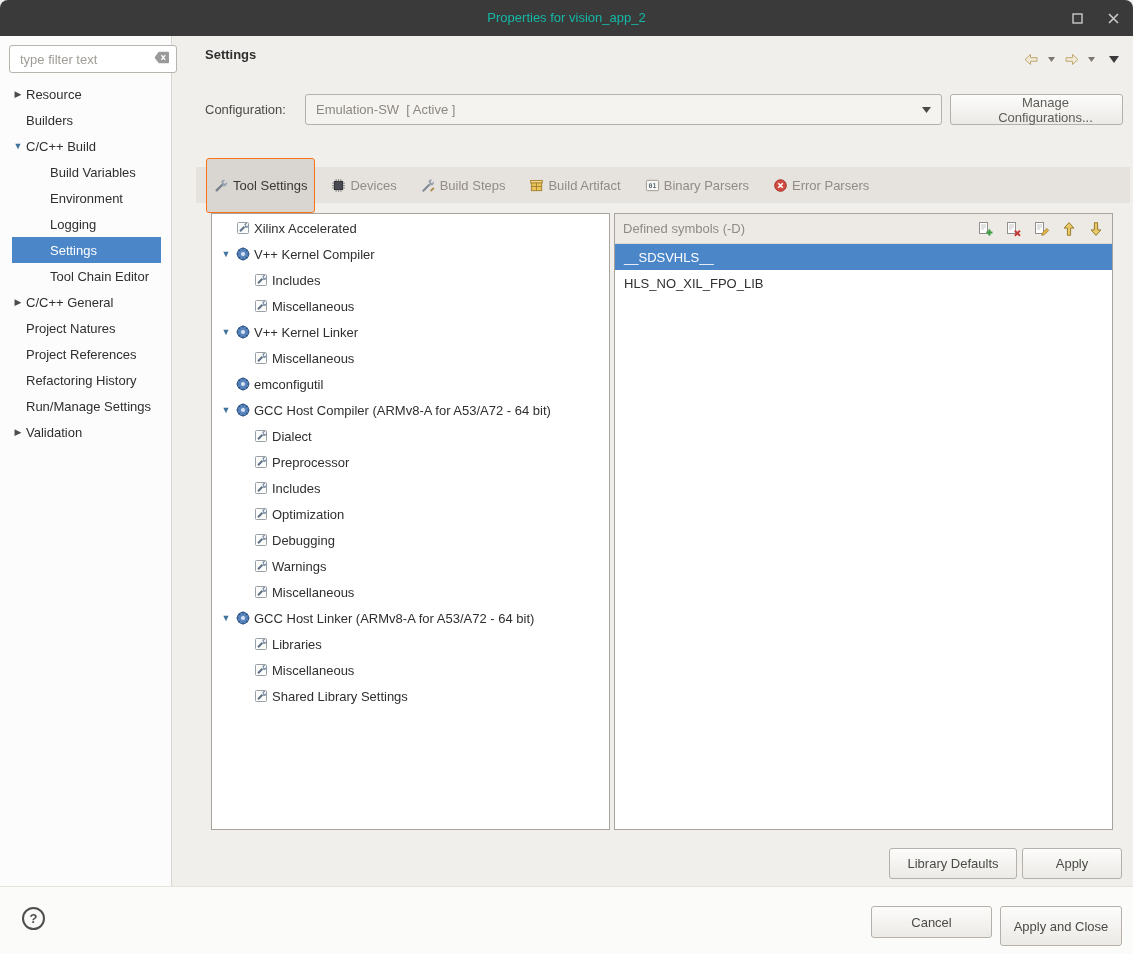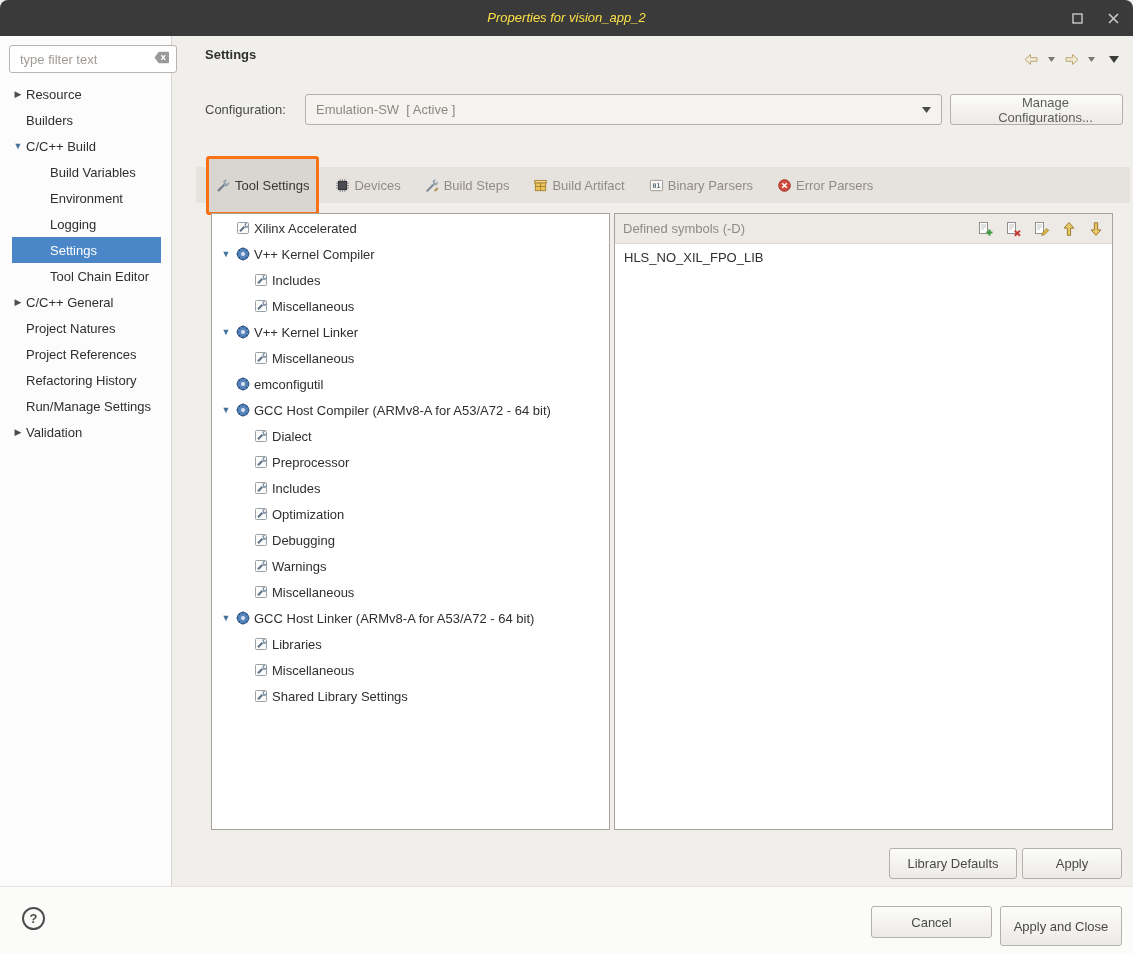--- a/index.html
+++ b/index.html
@@ -4,21 +4,21 @@
 <style>
   html,body{margin:0;padding:0;}
   body{position:relative;width:1133px;height:954px;overflow:hidden;
        background:#f0efec;font-family:"Liberation Sans",sans-serif;
        font-size:13px;color:#2f2f2f;}
 
   
   .titlebar{position:absolute;left:0;top:0;width:100%;height:36px;background:#3a3a3a;
             border-radius:8px 8px 0 0;z-index:6;}
   .titlebar .title{position:absolute;left:0;right:0;top:0;line-height:36px;text-align:center;
-                   color:#fde047;font-size:13px;font-style:italic;}
+                   color:#14b8a6;font-size:13px;}
   .winctl{position:absolute;right:12px;top:0;height:36px;display:flex;align-items:center;gap:20px;}
   .winbtn{display:flex;align-items:center;justify-content:center;width:16px;height:16px;}
 
   
   .sidebar{position:absolute;left:0;top:36px;width:172px;bottom:68px;background:#fcfcfc;
            border-right:1px solid #d8d5d0;box-sizing:border-box;}
   .filterbox{position:absolute;left:9px;top:9px;width:168px;height:28px;border:1px solid #b9b5ae;
              border-radius:3px;background:#ffffff;display:flex;align-items:center;
              padding:0 6px 0 8px;box-sizing:border-box;}
   .filterbox input{flex:1;min-width:0;border:none;outline:none;background:transparent;
@@ -48,21 +48,21 @@
   .btn{position:absolute;display:flex;align-items:center;justify-content:center;
        background:linear-gradient(#fcfcfb,#eceae6);border:1px solid #b5b0a9;border-radius:3px;
        font-family:"Liberation Sans",sans-serif;font-size:13px;color:#4b4b45;cursor:default;}
   #btn-manage{left:950px;top:94px;width:173px;height:31px;color:#5d5d58;padding-left:24px;}
 
   
   .tabbar{position:absolute;left:196px;top:167px;width:934px;height:36px;background:#e6e3df;
           display:flex;align-items:center;gap:8px;padding-left:10px;box-sizing:border-box;}
   .tab{display:flex;align-items:center;gap:4px;padding:4px 8px;border-radius:3px;
        color:#918b84;white-space:nowrap;}
-  .tab.selected{background:#d9d5d0;border:3px solid #f97316;padding:19px 7px;color:#3a3834;}
+  .tab.selected{background:#d9d5d0;border:1px solid #f97316;padding:19px 7px;color:#3a3834;}
   .icon{display:inline-flex;align-items:center;justify-content:center;}
 
   
   .tool-tree{position:absolute;left:211px;top:213px;width:399px;height:617px;background:#fff;
              border:1px solid #a8a49d;box-sizing:border-box;overflow:hidden;padding-top:1px;}
   .trow{height:26px;display:flex;align-items:center;padding-left:6px;}
   .trow.child{padding-left:24px;}
   .trow .tw{width:16px;flex:none;text-align:center;font-size:9px;color:#44749c;}
   .trow .icon{width:17px;height:16px;flex:none;}
   .trow .lbl{margin-left:3px;white-space:nowrap;}
@@ -548,20 +548,23 @@
         <span class="tbtn">
           <span class="icon">
             <svg width="16" height="16" viewBox="0 0 16 16">
               <path d="M8 14.4L3.1 8.9h3.3V1.7h3.2v7.2h3.3z" fill="#e8c96a" stroke="#9b7c2a"></path>
             </svg>
           </span>
         </span>
       </span>
   </div>
   <div id="sym-list">
+      <div class="sym-row selected">
+        <span class="sv">__SDSVHLS__</span>
+      </div>
       <div class="sym-row">
         <span class="sv">HLS_NO_XIL_FPO_LIB</span>
       </div>
     </div>
 </div>
 
 <button class="btn" id="btn-restore">Library Defaults</button>
 <button class="btn" id="btn-apply">Apply</button>
 
 <div class="footer">

